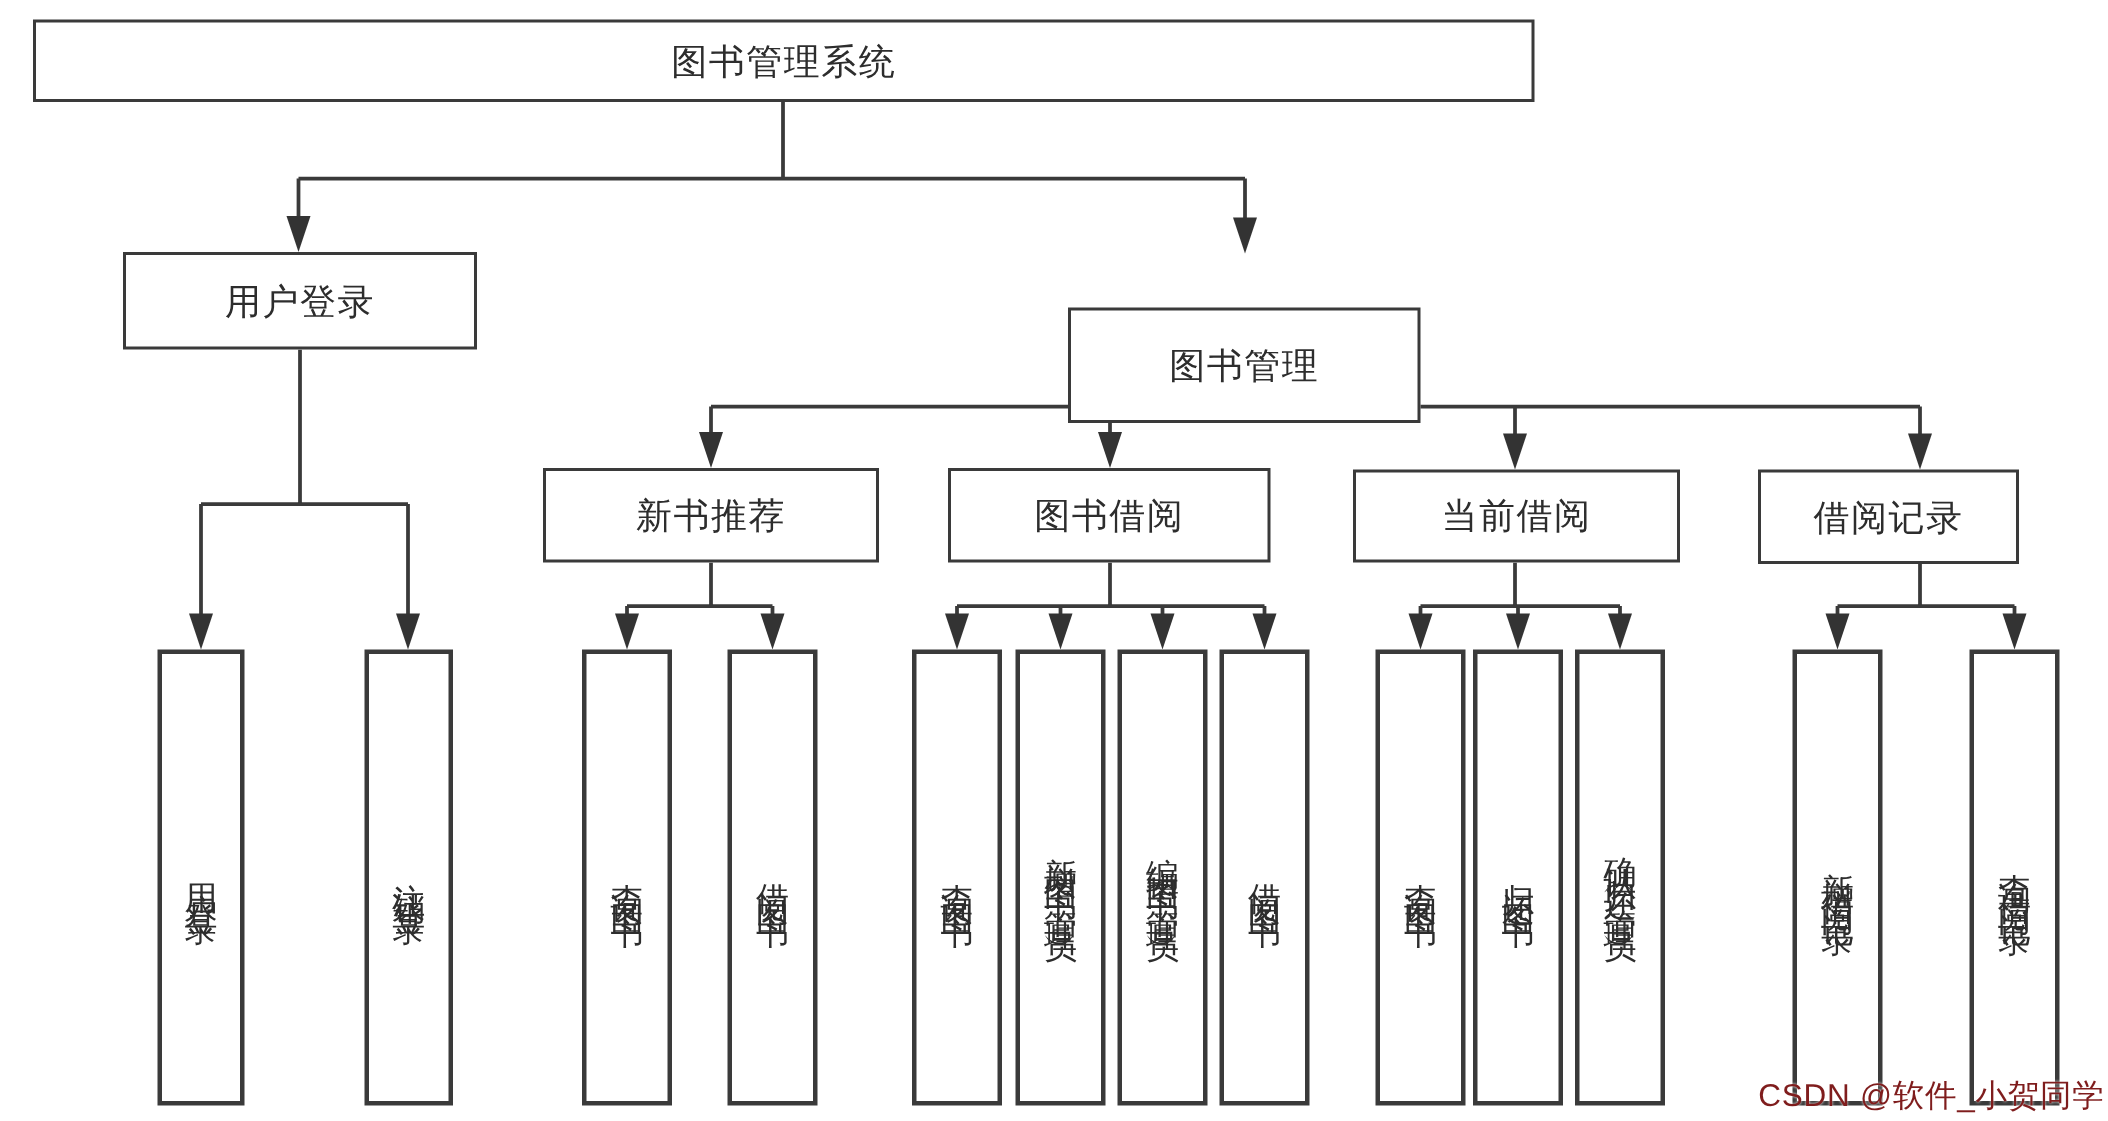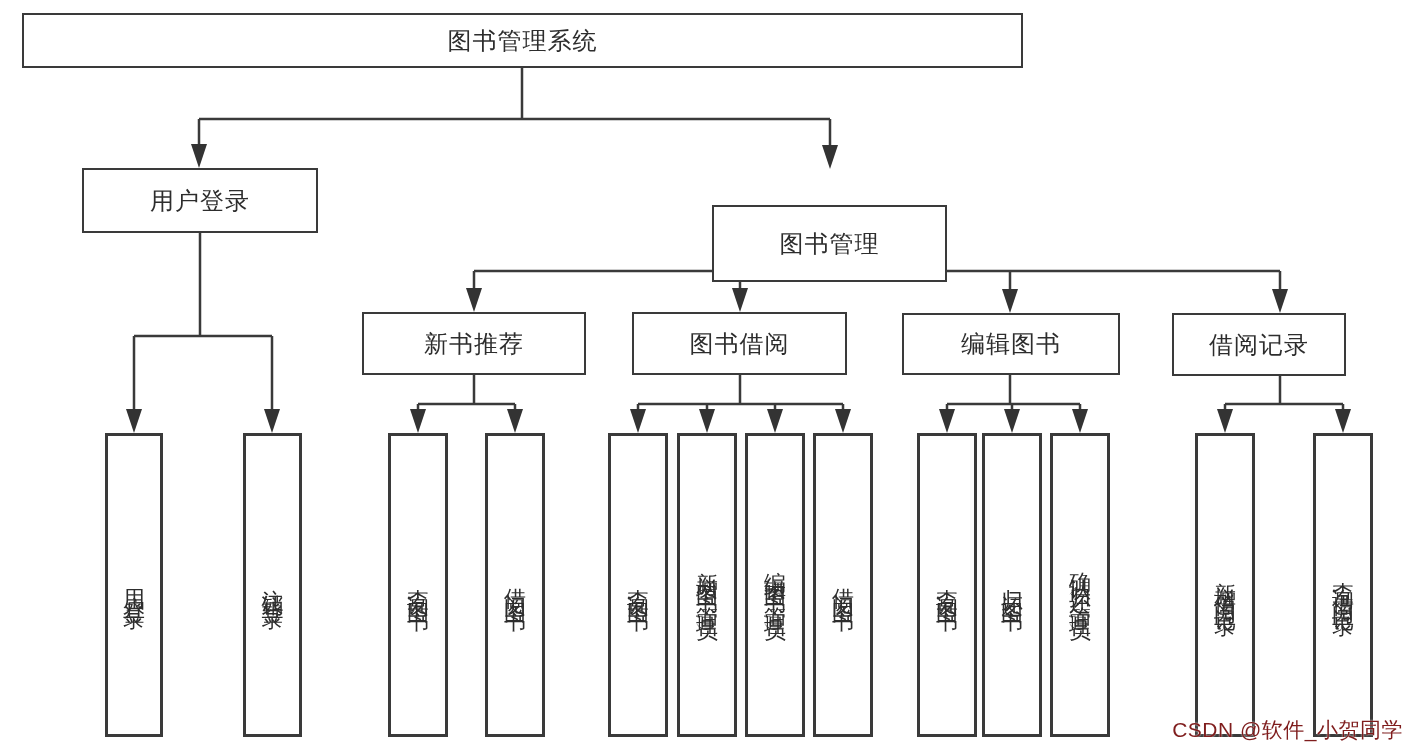--- a/index.html
+++ b/index.html
@@ -107,21 +107,21 @@
     <span class="h-label">图书管理</span>
   </div>
 
   <div class="box" style="left:362px; top:312px; width:224px; height:63px;">
     <span class="h-label">新书推荐</span>
   </div>
   <div class="box" style="left:632px; top:312px; width:215px; height:63px;">
     <span class="h-label">图书借阅</span>
   </div>
   <div class="box" style="left:902px; top:313px; width:218px; height:62px;">
-    <span class="h-label">编辑图书</span>
+    <span class="h-label">当前借阅</span>
   </div>
   <div class="box" style="left:1172px; top:313px; width:174px; height:63px;">
     <span class="h-label">借阅记录</span>
   </div>
 
   <div class="box leaf" style="left:105px; top:433px; width:58px; height:304px;">
     <span class="v-label">用户登录</span>
   </div>
   <div class="box leaf" style="left:243px; top:433px; width:59px; height:304px;">
     <span class="v-label">注销登录</span>

